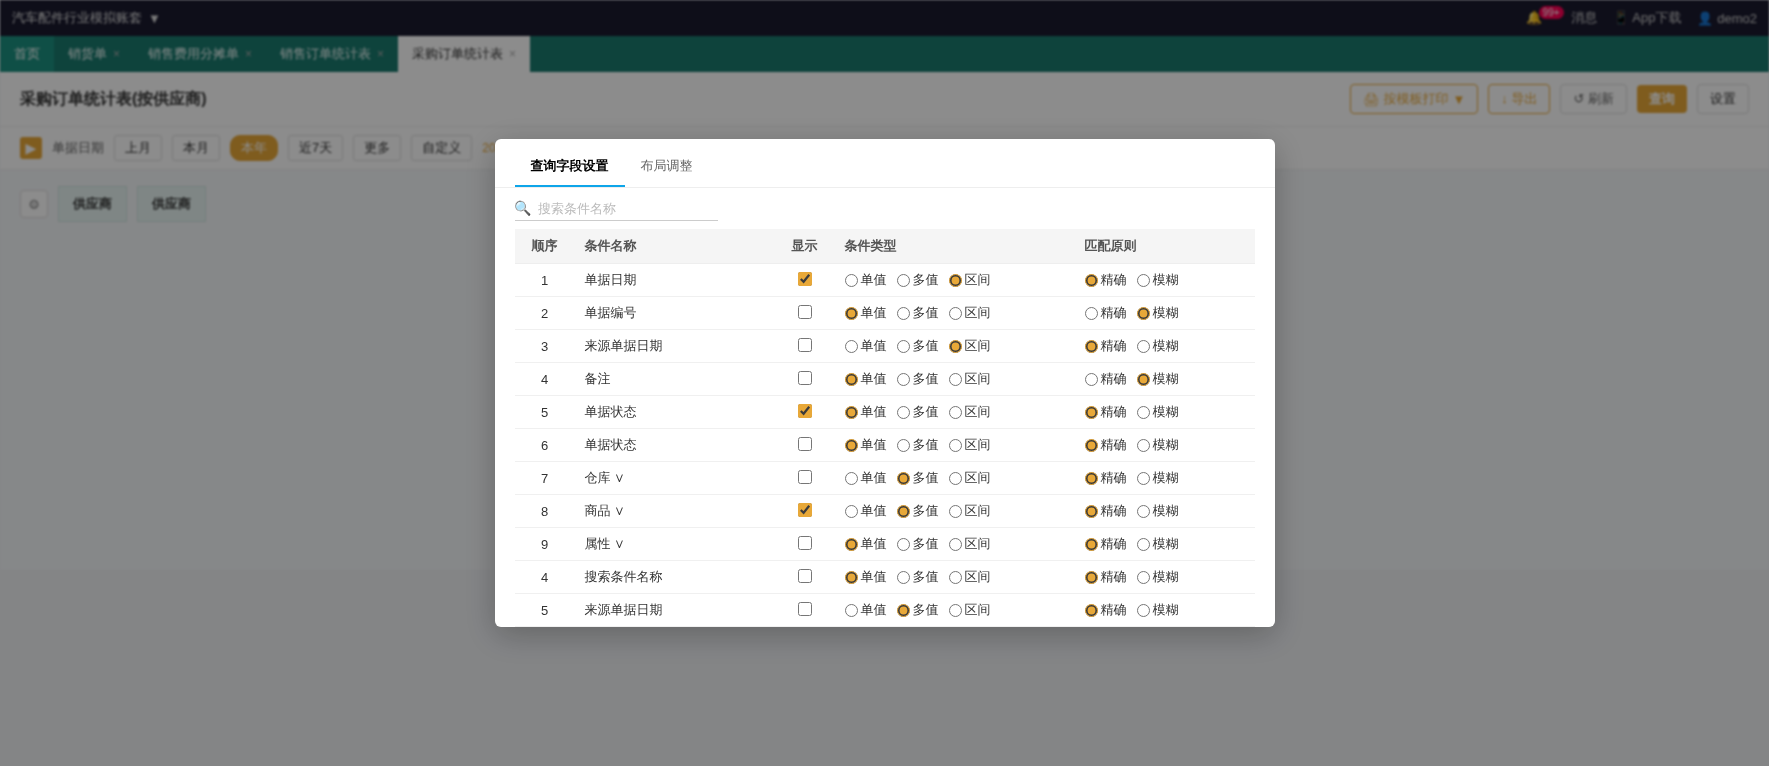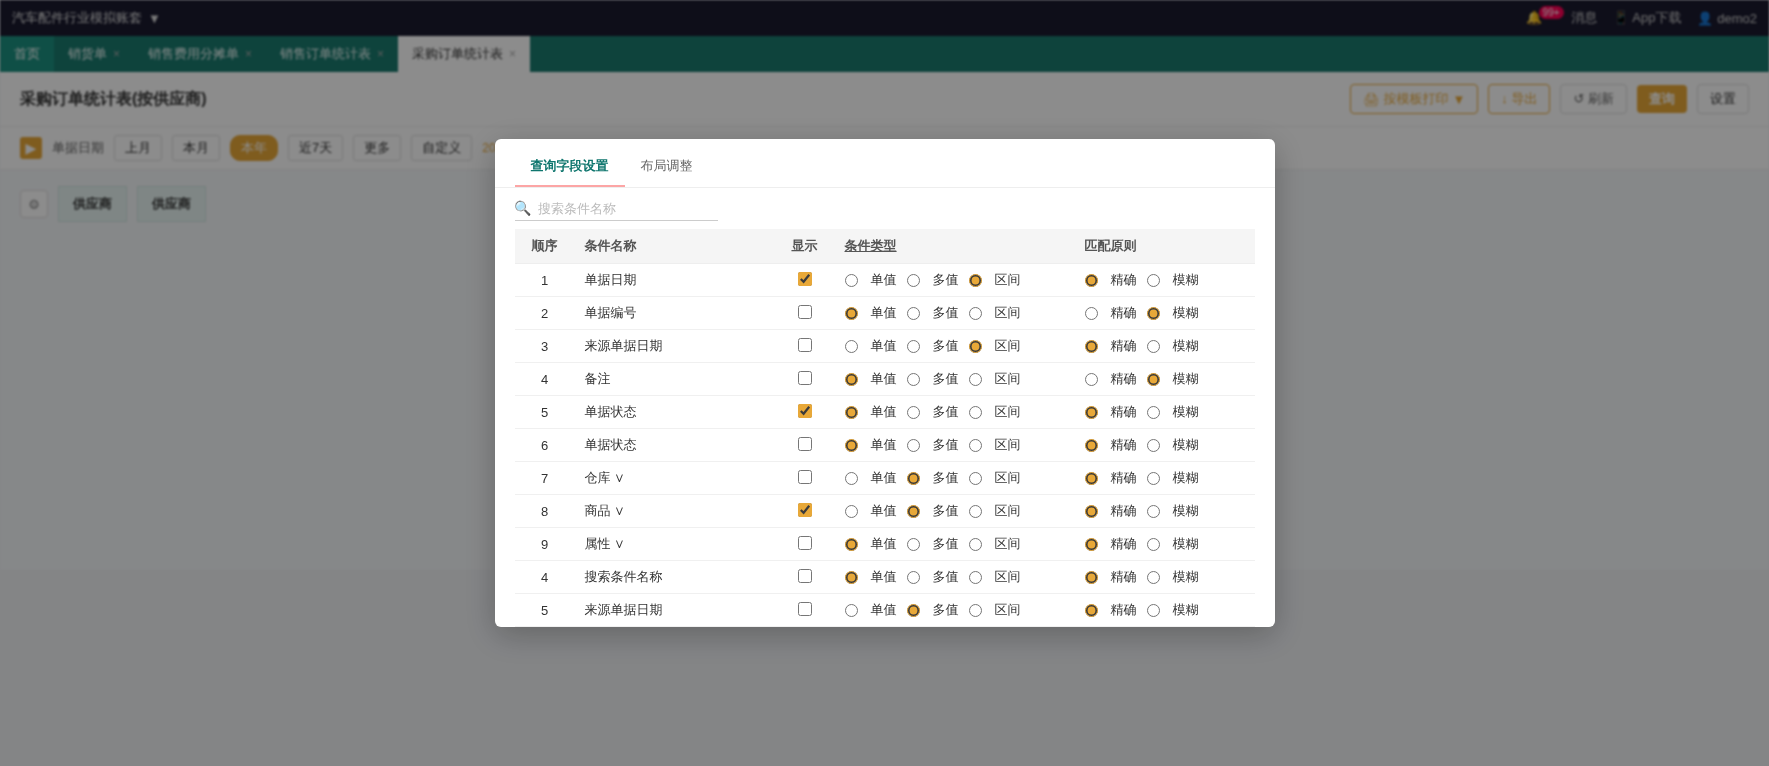--- a/index.html
+++ b/index.html
@@ -151,22 +151,22 @@
       border-bottom: 1px solid #eee;
     }
     .modal-tab {
       padding: 6px 16px 10px;
       cursor: pointer;
       font-size: 13px;
       color: #666;
       border-bottom: 2px solid transparent;
     }
     .modal-tab.active {
-      color: #0f766e;
-      border-bottom: 2px solid #fca5a5;
+      color: #000000;
+      border-bottom: 2px solid #0ea5e9;
       font-weight: bold;
     }
     .modal-search {
       padding: 12px 20px 8px;
       display: flex; align-items: center;
     }
     .search-wrap {
       display: flex; align-items: center; border-bottom: 1px solid #ccc; padding-bottom: 4px; gap: 6px;
     }
     .search-icon { color: #aaa; font-size: 14px; }
@@ -185,21 +185,21 @@
     .modal-table th {
       background: #f5f5f5; padding: 8px 10px; font-size: 13px; color: #555; font-weight: 600;
       border-bottom: 1px solid #eee; text-align: left; white-space: nowrap;
     }
     .modal-table td {
       padding: 7px 10px; font-size: 13px; color: #333; border-bottom: 1px solid #f0f0f0;
       white-space: nowrap;
     }
     .order-num { color: #e8a838; text-align: center; }
     .radio-group { display: flex; align-items: center; gap: 10px; }
-    .radio-item { display: flex; align-items: center; gap: 13px; cursor: pointer; }
+    .radio-item { display: flex; align-items: center; gap: 3px; cursor: pointer; }
     .radio-item input[type="radio"] { accent-color: #e8a838; cursor: pointer; }
     .checkbox-item input[type="checkbox"] { accent-color: #e8a838; cursor: pointer; width: 14px; height: 14px; }
 
     
     .modal-footer {
       display: flex; justify-content: flex-end; gap: 12px;
       padding: 16px 20px;
       border-top: 1px solid #eee;
     }
     .btn-cancel {
@@ -329,21 +329,21 @@
           <tr>
             <th style="width:60px;text-align:center;">
               <span>顺序</span>
             </th>
             <th>
               <span>条件名称</span>
             </th>
             <th style="width:60px;text-align:center;">
               <span>显示</span>
             </th>
-            <th style="width:240px;text-decoration:underline;">
+            <th style="width:240px;">
               <span>条件类型</span>
             </th>
             <th style="width:180px;">
               <span>匹配原则</span>
             </th>
           </tr>
         </thead>
         <tbody id="modal-tbody">
         <tr>
               <td class="order-num">1</td>

